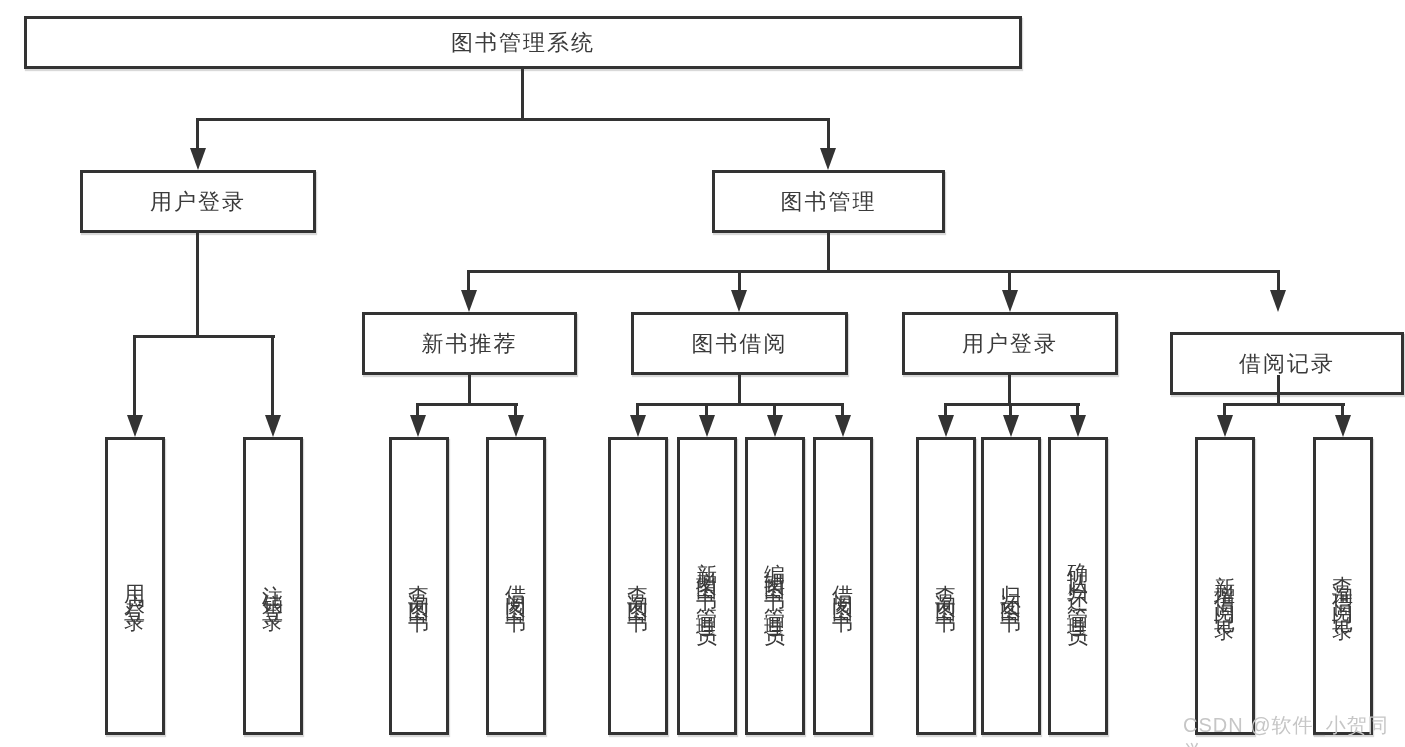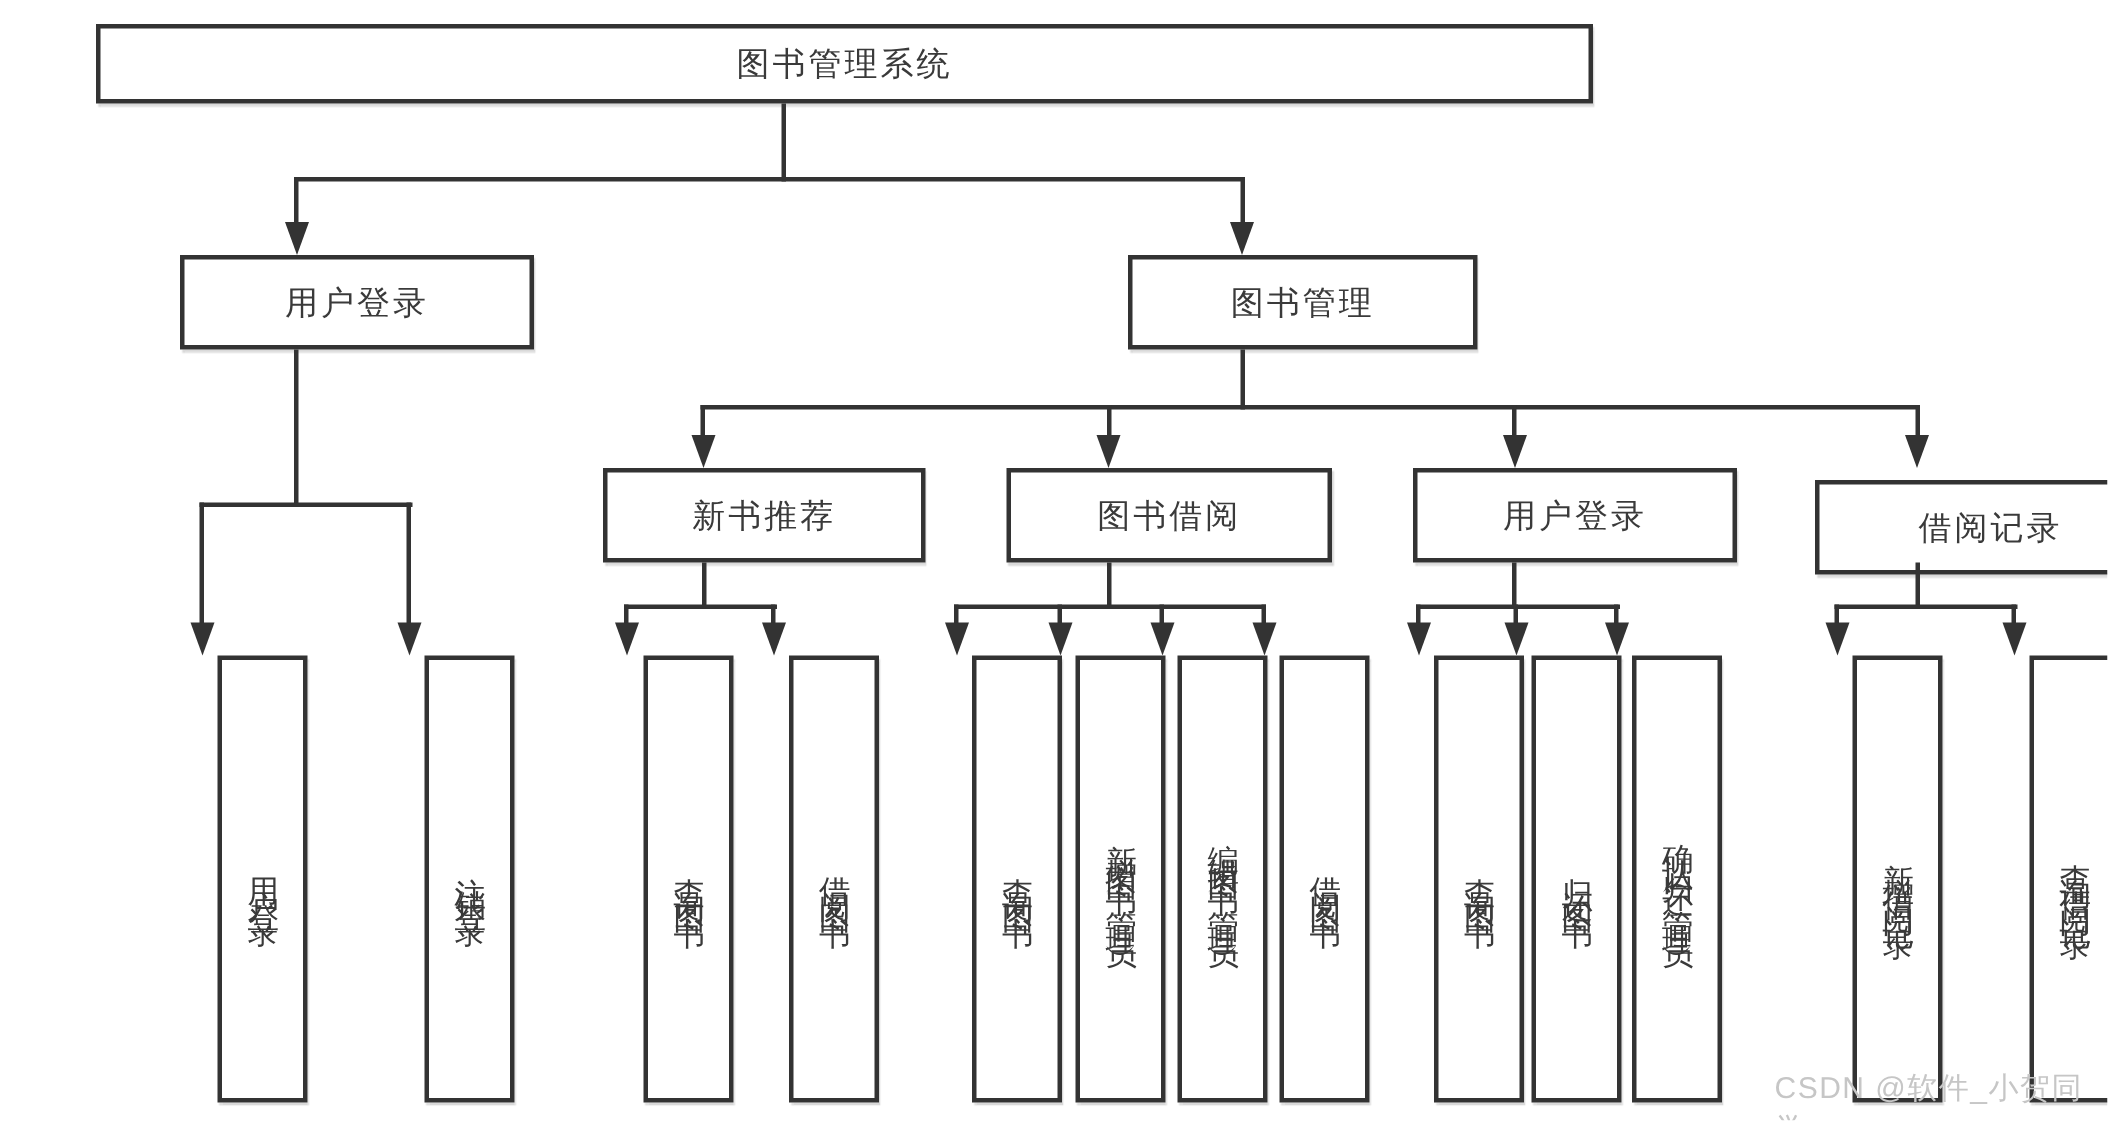--- a/index.html
+++ b/index.html
@@ -5,21 +5,20 @@
   html,body{margin:0;padding:0;background:#fff;}
   #stage{
     position:relative;width:1405px;height:747px;background:#fff;
     font-family:"Liberation Sans","DejaVu Sans",sans-serif;overflow:hidden;
   }
   .box{
     position:absolute;box-sizing:border-box;border:3px solid #333333;background:#ffffff;
     display:flex;align-items:center;justify-content:center;
     color:#3a3a3a;font-size:22px;letter-spacing:2px;
     box-shadow:1px 2px 1px rgba(0,0,0,0.15);
-    margin-left:40px;
   }
   .leaf{font-size:21px;}
   .vtext{
     writing-mode:vertical-rl;text-orientation:mixed;
     letter-spacing:9px;line-height:1;white-space:nowrap;
   }
   .vl,.hl{position:absolute;background:#333333;}
   .vl{width:3px;}
   .hl{height:3px;}
   .ar{
@@ -75,21 +74,21 @@
 
   <div class="box" style="left:362px;top:312px;width:215px;height:63px;">
     <span>新书推荐</span>
   </div>
   <div class="box" style="left:631px;top:312px;width:217px;height:63px;">
     <span>图书借阅</span>
   </div>
   <div class="box" style="left:902px;top:312px;width:216px;height:63px;">
     <span>用户登录</span>
   </div>
-  <div class="box" style="left:1170px;top:320px;width:234px;height:63px;">
+  <div class="box" style="left:1170px;top:332px;width:234px;height:63px;">
     <span>借阅记录</span>
   </div>
 
   <i class="vl" style="left:468px;top:375px;height:31px;"></i>
   <i class="hl" style="left:416px;top:403px;width:102px;"></i>
   <i class="vl" style="left:416px;top:403px;height:14px;"></i>
   <i class="ar" style="left:410px;top:415px;"></i>
   <i class="vl" style="left:514px;top:403px;height:14px;"></i>
   <i class="ar" style="left:508px;top:415px;"></i>
 

